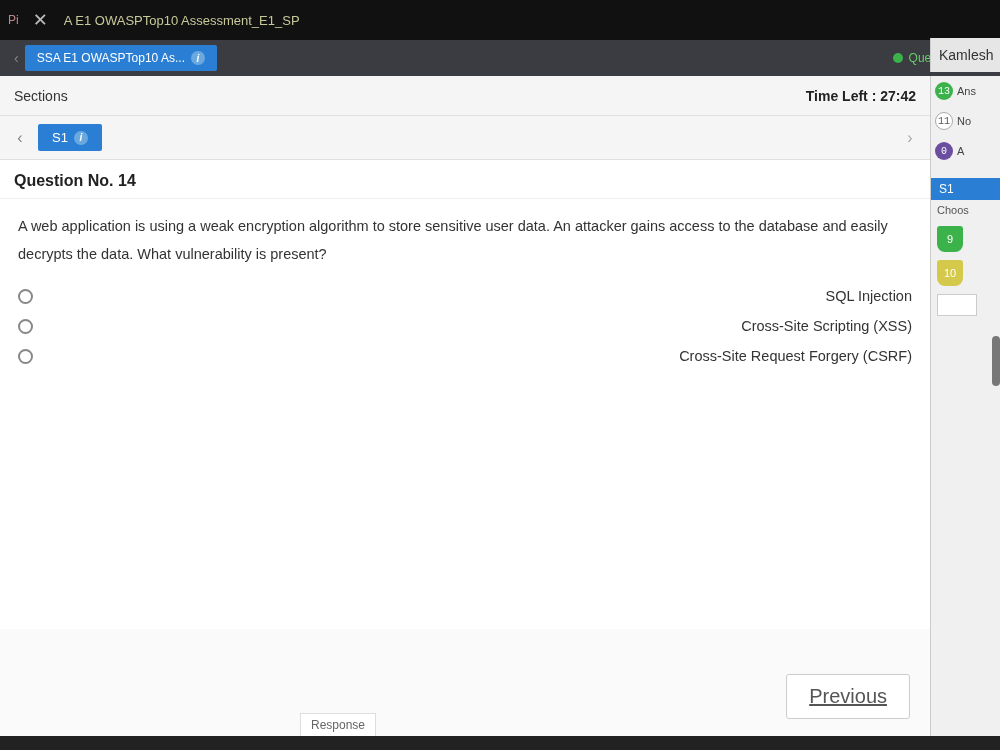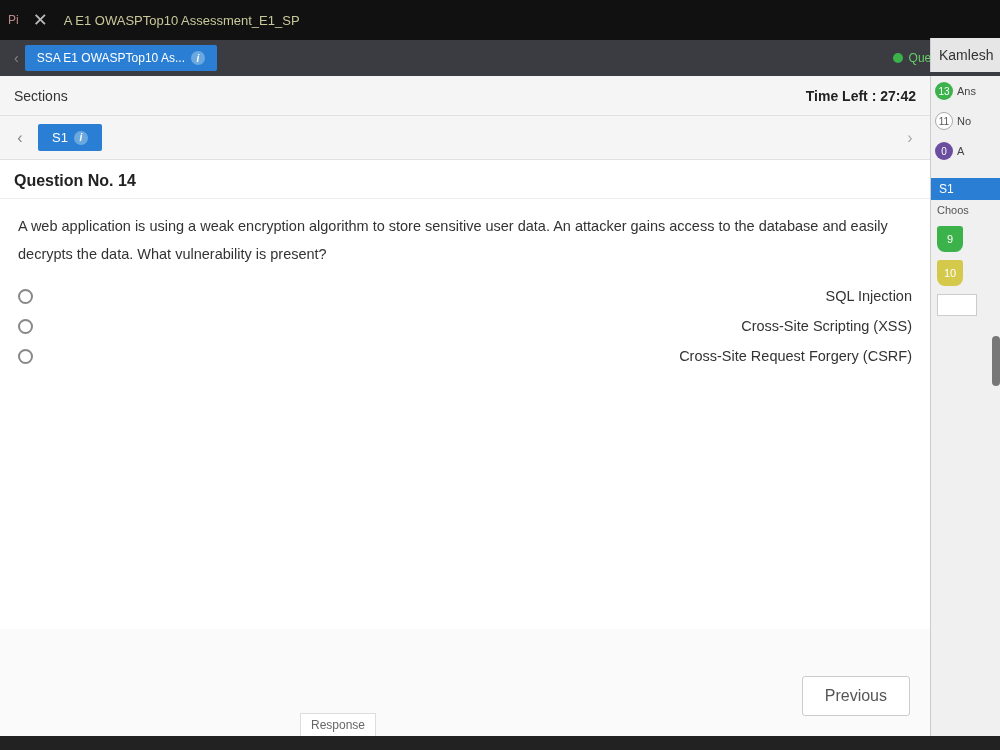--- a/index.html
+++ b/index.html
@@ -39,30 +39,30 @@
 .question-header { padding:12px 14px 8px 14px; font-size:16px; font-weight:bold; color:#222; border-bottom:1px solid #eee; background:#fff; }
 
 .question-body { padding:14px 18px; background:#fff; min-height:430px; }
 .question-text { font-size:14.5px; color:#333; line-height:1.9; margin-bottom:20px; }
 .options { display:flex; flex-direction:column; gap:14px; }
 .option { display:flex; align-items:center; gap:10px; font-size:14.5px; color:#333; cursor:pointer;justify-content:space-between; }
 .option .radio { width:15px; height:15px; border:2px solid #888; border-radius:50%; flex-shrink:0; }
 
 
 .bottom-row { position:absolute; bottom:10px; left:0; right:0; height:60px; display:flex; align-items:center; justify-content:flex-end; padding:0 20px; gap:14px; }
-.btn { padding:10px 22px; font-size:16px; border-radius:3px; cursor:pointer; border:1px solid transparent; }
+.btn { padding:10px 22px; font-size:20px; border-radius:3px; cursor:pointer; border:1px solid transparent;text-decoration:underline; }
 .btn-prev { background:#fff; color:#555; border:1px solid #ccc; }
 .btn-save { background:#2a7fd4; color:#fff; }
 
 .bottom-partial { position:absolute; bottom:0; left:300px; color:#666; font-size:12px; background:#fff; padding:4px 10px; border:1px solid #ddd; border-bottom:none; }
 
 
 .side-panel { position:absolute; top:76px; right:0; width:70px; height:660px; background:#f0f0f0; border-left:1px solid #ccc; overflow:hidden; z-index:3; }
 .side-panel .stat { display:flex; align-items:center; gap:4px; padding:6px 4px; font-size:11px; color:#444; }
-.stat .dot { width:18px; height:18px; border-radius:50%; display:flex; align-items:center; justify-content:center; color:#fff; font-size:10px; }
+.stat .dot { width:18px; height:18px; border-radius:50%; display:flex; align-items:center; justify-content:center; color:#fff; font-size:10px;font-family:Liberation Mono, monospace; }
 .dot.green { background:#3bb24a; }
 .dot.gray { background:#fff; border:1px solid #aaa; color:#555; }
 .dot.purple { background:#6b4ea0; }
 .side-sec-label { background:#2a7fd4; color:#fff; font-size:12px; padding:4px 8px; margin-top:12px; }
 .side-choose { font-size:11px; color:#555; padding:4px 6px; }
 .side-q { margin:6px; }
 .side-q .qdot { width:26px; height:26px; background:#3bb24a; color:#fff; font-size:11px; display:flex; align-items:center; justify-content:center; border-radius:3px 3px 8px 8px; }
 .side-q .qdot.yellow { background:#d4c94a; }
 .side-q + .side-q { margin-top:8px; }
 .side-blank { margin:8px 6px; width:40px; height:22px; background:#fff; border:1px solid #ccc; }

